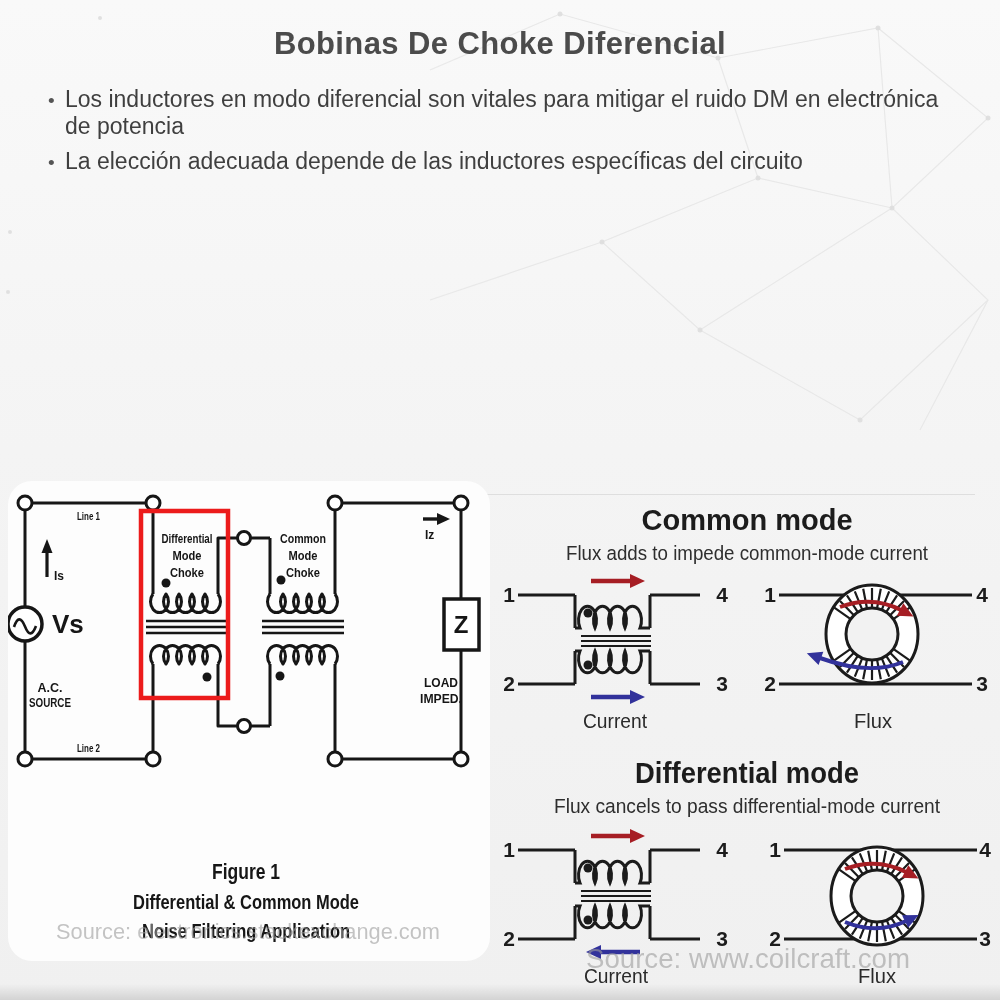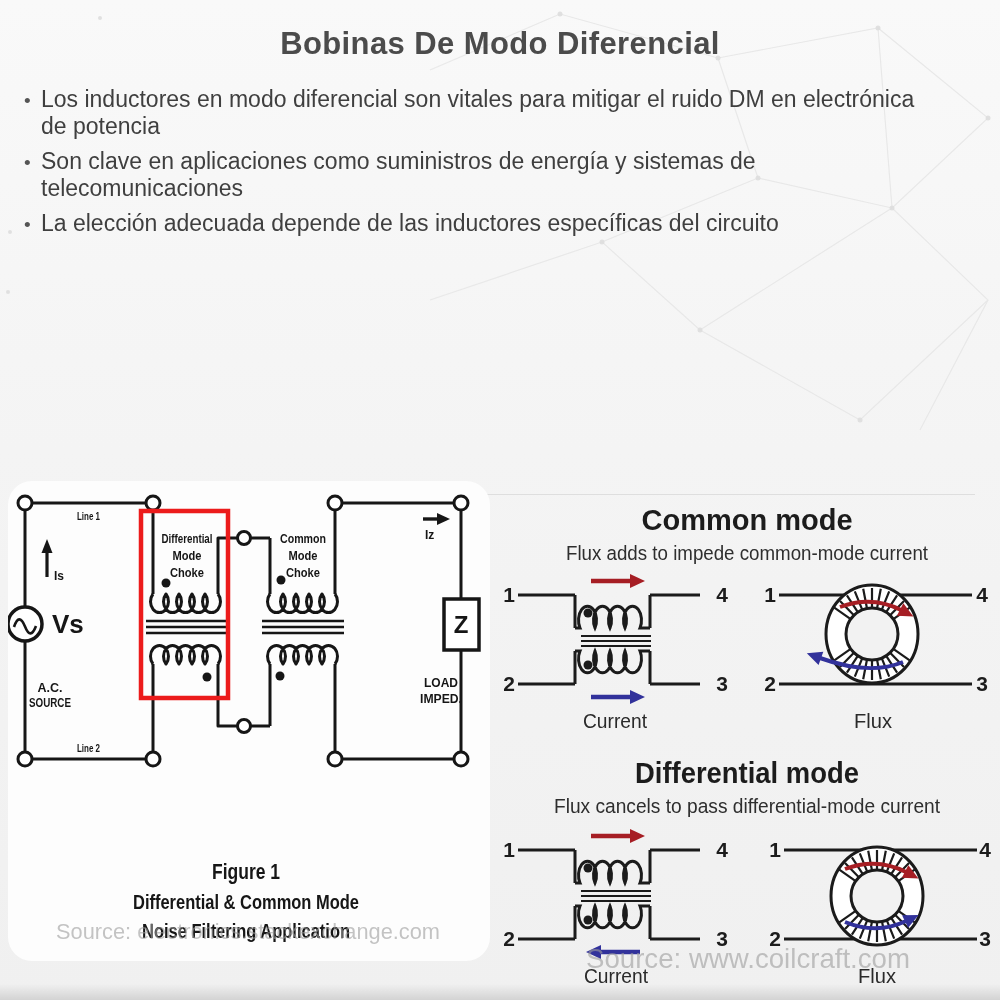--- a/index.html
+++ b/index.html
@@ -11,21 +11,21 @@
   .canvas{
     position:relative;width:1000px;height:1000px;
     background:linear-gradient(180deg,#f9f9f9 0%,#f4f4f4 45%,#f0f0f0 100%);
   }
   .bg-net{position:absolute;left:0;top:0;z-index:0;}
   .page-title{
     position:absolute;top:26px;left:0;width:1000px;margin:0;
     text-align:center;font-size:31px;font-weight:bold;color:#4b4b4b;
     letter-spacing:0.4px;z-index:2;
   }
-  .bullets{position:absolute;top:86px;left:24px;width:905px;z-index:2;}
+  .bullets{position:absolute;top:86px;left:48px;width:905px;z-index:2;}
   .bullet{display:flex;margin-bottom:8px;color:#3f3f3f;font-size:23px;line-height:27px;}
   .bullet .bdot{width:17px;flex:0 0 17px;color:#555;}
   .bullet .bdot::before{content:"\2022";font-size:19px;}
   .btext{flex:1;}
   .divider{position:absolute;top:494px;left:25px;width:950px;height:1px;background:#dedede;z-index:1;}
   .panel{
     position:absolute;left:8px;top:481px;width:482px;height:480px;
     background:#fdfdfd;border-radius:24px;z-index:1;
   }
   .panel svg{position:absolute;left:0;top:0;}
@@ -60,30 +60,26 @@
         <circle cx="758" cy="178" r="2.5"></circle>
       <circle cx="602" cy="242" r="2.5"></circle>
         <circle cx="700" cy="330" r="2.5"></circle>
         <circle cx="860" cy="420" r="2.5"></circle>
       <circle cx="10" cy="232" r="2"></circle>
         <circle cx="8" cy="292" r="2"></circle>
         <circle cx="100" cy="18" r="2"></circle>
     </g>
   </svg>
 
-  <h1 class="page-title">Bobinas De Modo Diferencial</h1>
+  <h1 class="page-title">Bobinas De Choke Diferencial</h1>
 
   <div class="bullets">
     <div class="bullet">
       <span class="bdot"></span>
       <span class="btext">Los inductores en modo diferencial son vitales para mitigar el ruido DM en electrónica de potencia</span>
-    </div>
-    <div class="bullet">
-      <span class="bdot"></span>
-      <span class="btext">Son clave en aplicaciones como suministros de energía y sistemas de telecomunicaciones</span>
     </div>
     <div class="bullet">
       <span class="bdot"></span>
       <span class="btext">La elección adecuada depende de las inductores específicas del circuito</span>
     </div>
   </div>
 
   <div class="divider"></div>
 
   <div class="panel">

